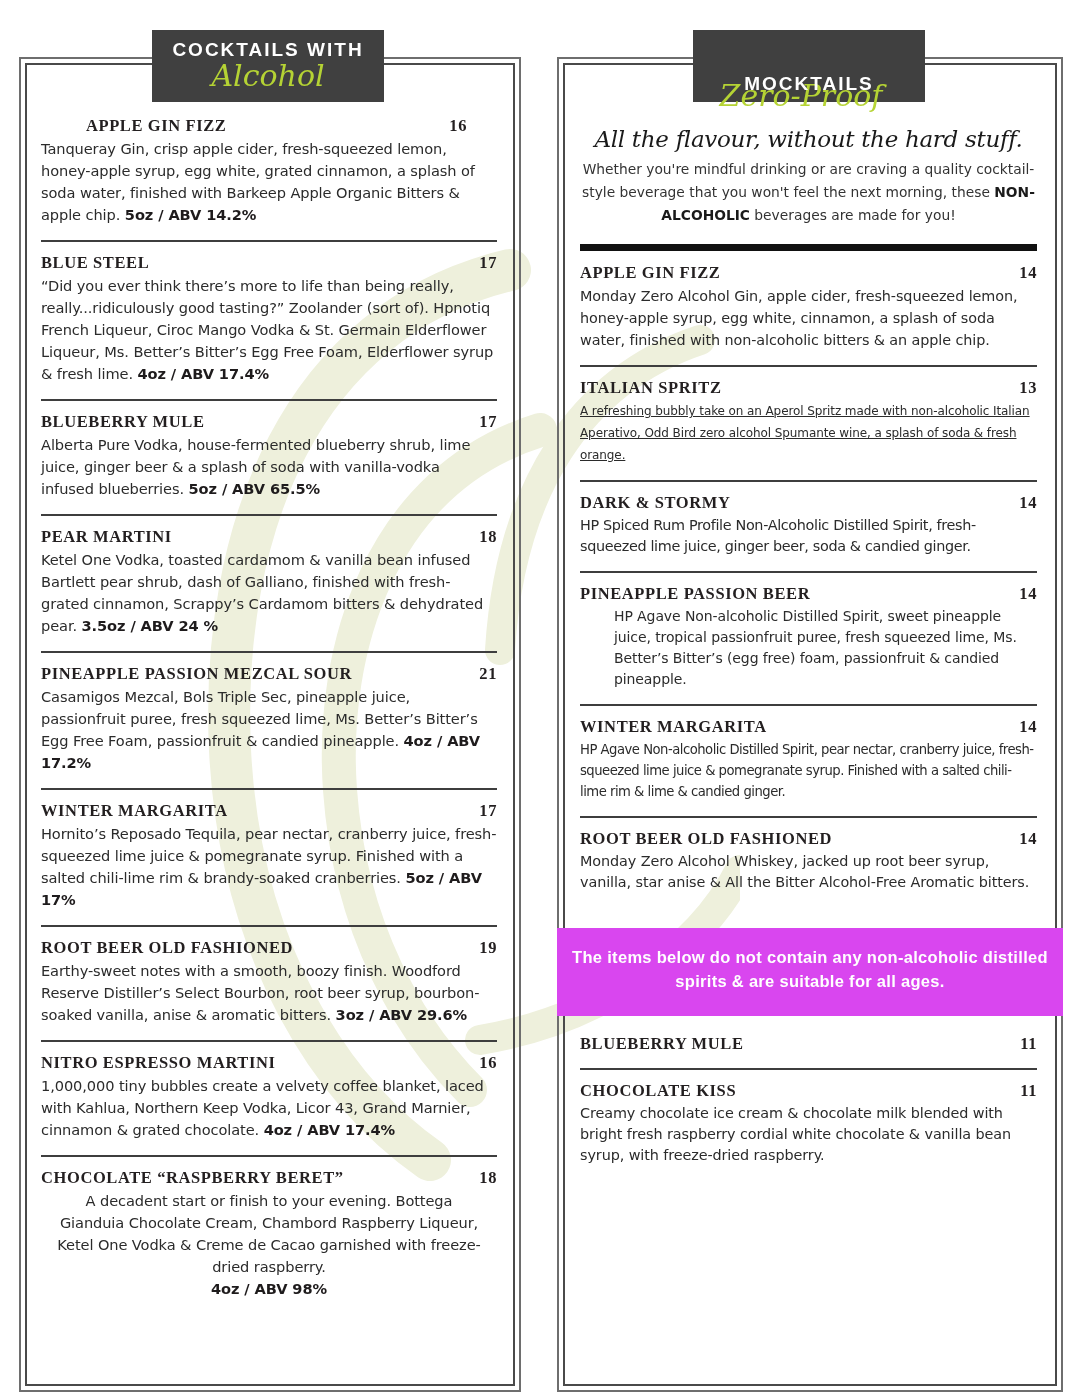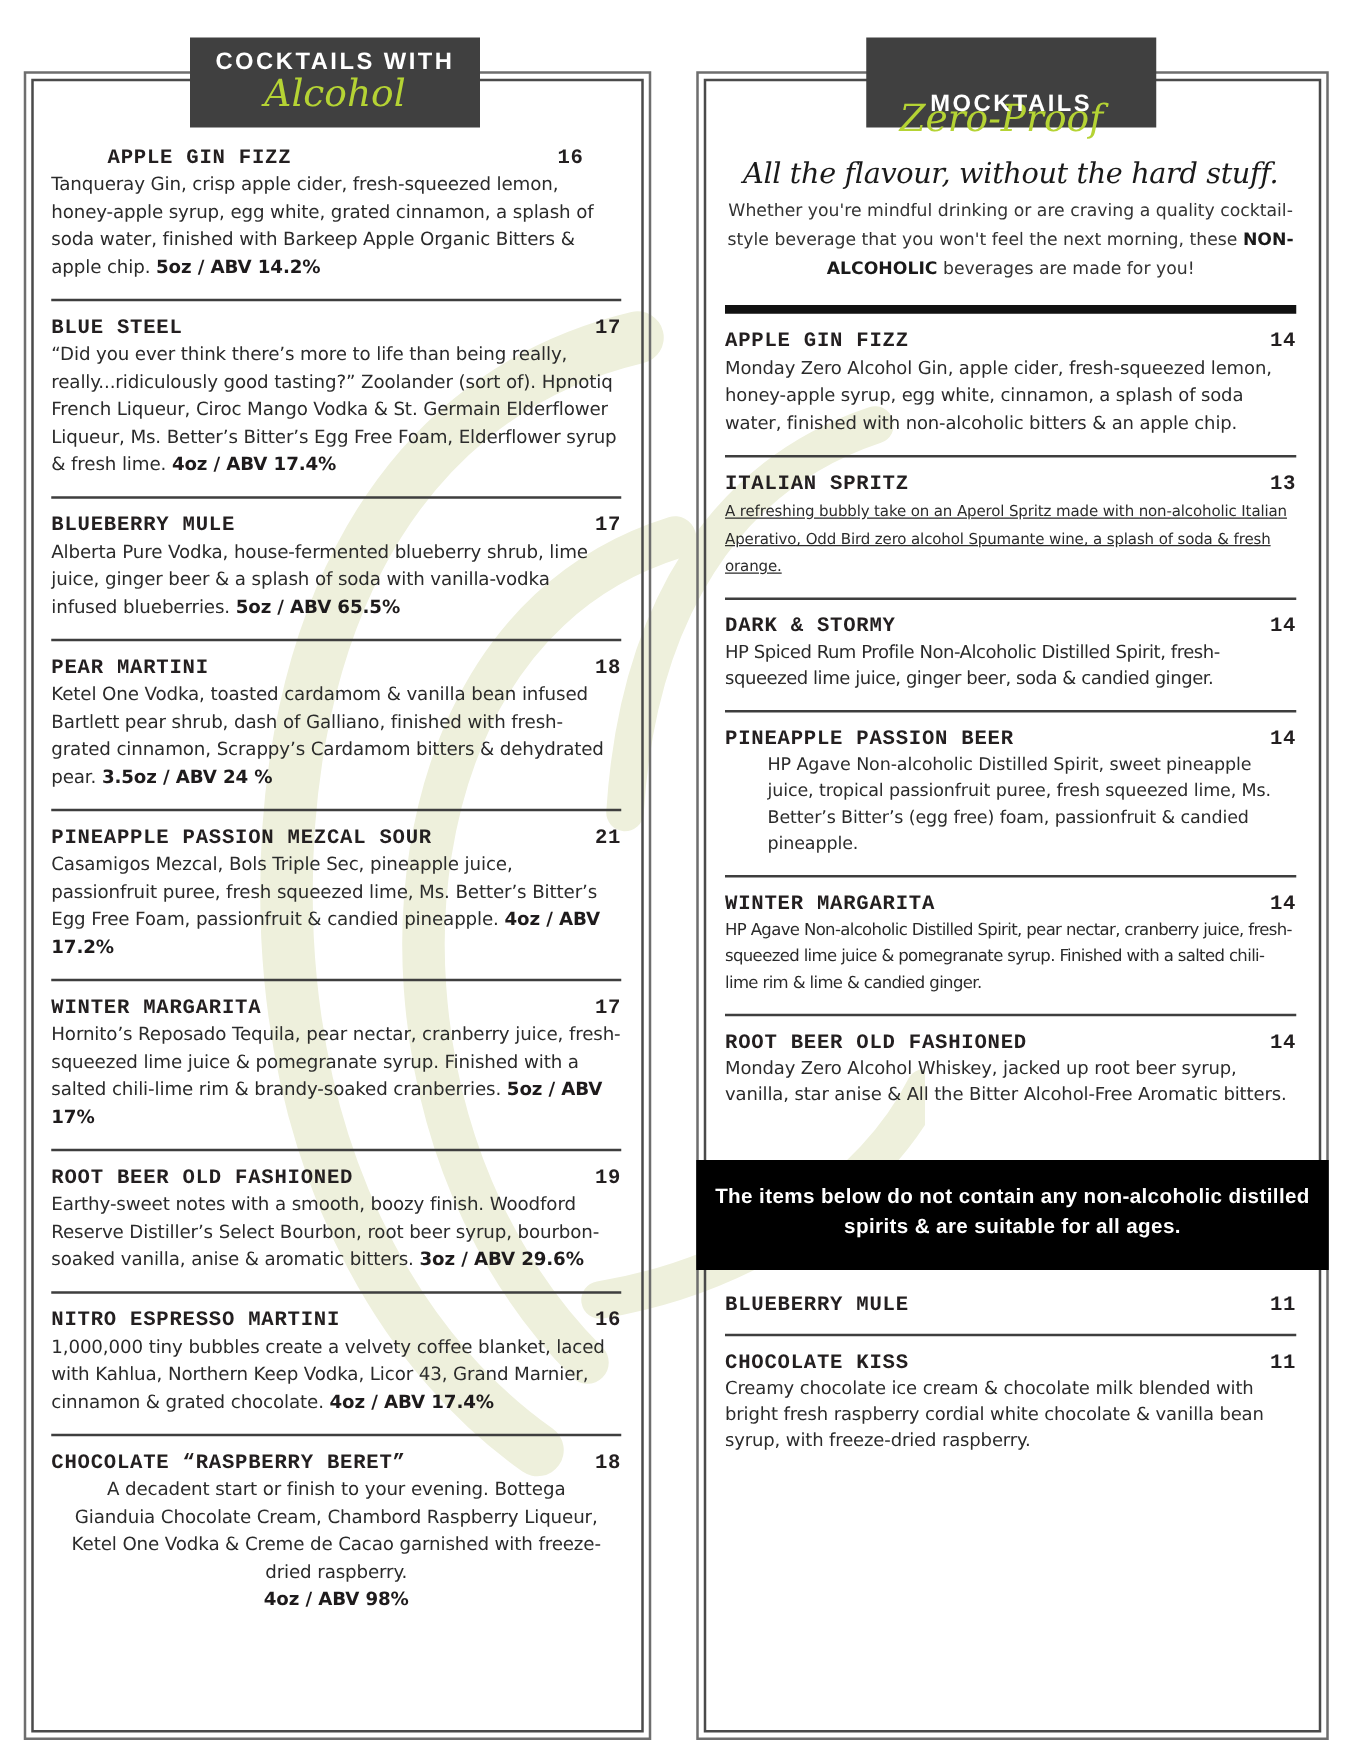--- a/index.html
+++ b/index.html
@@ -23,35 +23,35 @@
   #left-badge .badge-caps { position: absolute; left: 0; right: 0; top: 9px; }
   #left-badge .badge-script { position: absolute; left: 0; right: 0; top: 28px; }
   #right-badge .badge-script { position: absolute; left: 0; right: 16px; top: 0px; margin-top: 48px; }
   #right-badge .badge-caps { position: absolute; left: 0; right: 0; top: 43px; }
 
   .content { position: absolute; z-index: 2; }
   #left-content { left: 41px; top: 116px; width: 456px; }
   #right-content { left: 580px; top: 116px; width: 457px; }
 
   .item { position: relative; }
-  .item-head { display: flex; justify-content: space-between; align-items: baseline; font-family: Liberation Mono, monospace; font-weight: 700; font-size: 16.5px; letter-spacing: 0.6px; color: #231f20; }
+  .item-head { display: flex; justify-content: space-between; align-items: baseline; font-family: Liberation Serif, serif; font-weight: 700; font-size: 16.5px; letter-spacing: 0.6px; color: #231f20; }
   .item-desc { font-family: "DejaVu Sans", sans-serif; font-size: 14.2px; line-height: 22px; color: #2b2b2b; letter-spacing: -0.1px; margin-top: 2px; }
   .item-desc b { font-weight: 700; color: #1e1b1c; }
   .divider { height: 2px; background: #3e3e3e; margin: 14px 0 11px 0; }
 
   #left-content .item-desc { font-size: 14.6px; }
   .first-head { padding-left: 45px; padding-right: 30px; }
   .centered { text-align: center; }
 
   .tagline { font-family: "DejaVu Serif", serif; font-style: italic; font-size: 23px; text-align: center; color: #1a1a1a; margin-top: 10px; letter-spacing: -0.3px; }
   .intro { font-size: 13.8px; line-height: 23px; text-align: center; color: #333; margin-top: 6px; }
   .intro b { color: #1a1a1a; }
   .thick-rule { height: 7px; background: #111; margin: 17px 0 12px 0; }
 
-  .notice { position: absolute; left: 557px; top: 928px; width: 506px; height: 88px; background: #000000; color: #fff; z-index: 3; text-align: center; font-family: "Liberation Sans", sans-serif; font-weight: 700; font-size: 16.5px; line-height: 24px; padding-top: 17px; letter-spacing: 0.3px; }
+  .notice { position: absolute; left: 557px; top: 928px; width: 506px; height: 88px; background: #d946ef; color: #fff; z-index: 3; text-align: center; font-family: "Liberation Sans", sans-serif; font-weight: 700; font-size: 16.5px; line-height: 24px; padding-top: 17px; letter-spacing: 0.3px; }
 
   #right-lower { position: absolute; left: 580px; top: 1034px; width: 457px; z-index: 2; }
   #right-content .item-desc, #right-lower .item-desc { font-size: 14.4px; }
   .tight .item-desc { font-size: 13.6px; letter-spacing: -0.35px; line-height: 21px; }
 </style>
 </head>
 <body>
 
 <svg class="watermark" viewBox="0 0 560 960" xmlns="http://www.w3.org/2000/svg">
   <g fill="none" stroke="#eef0dc" stroke-linecap="round">

